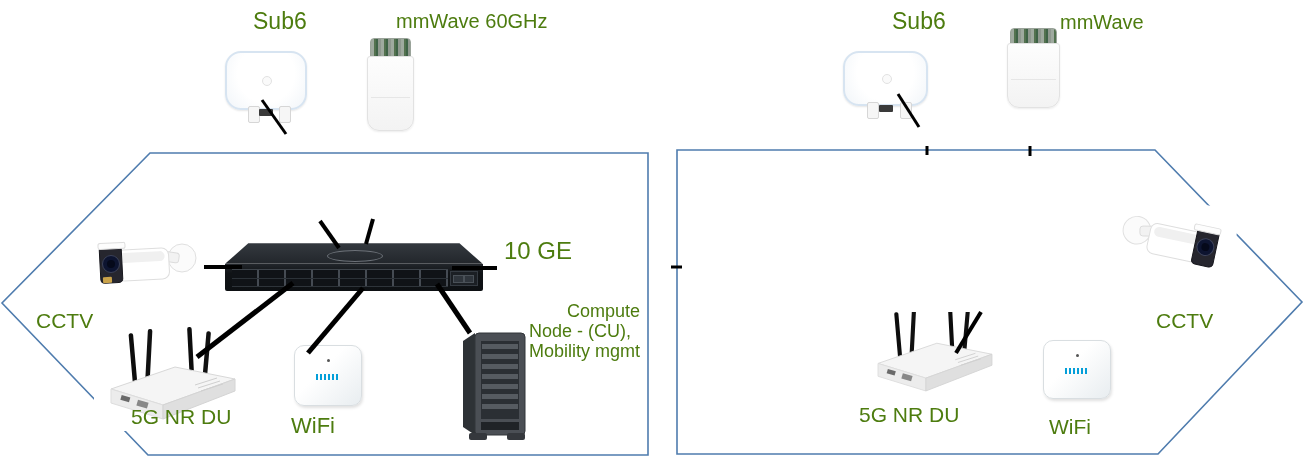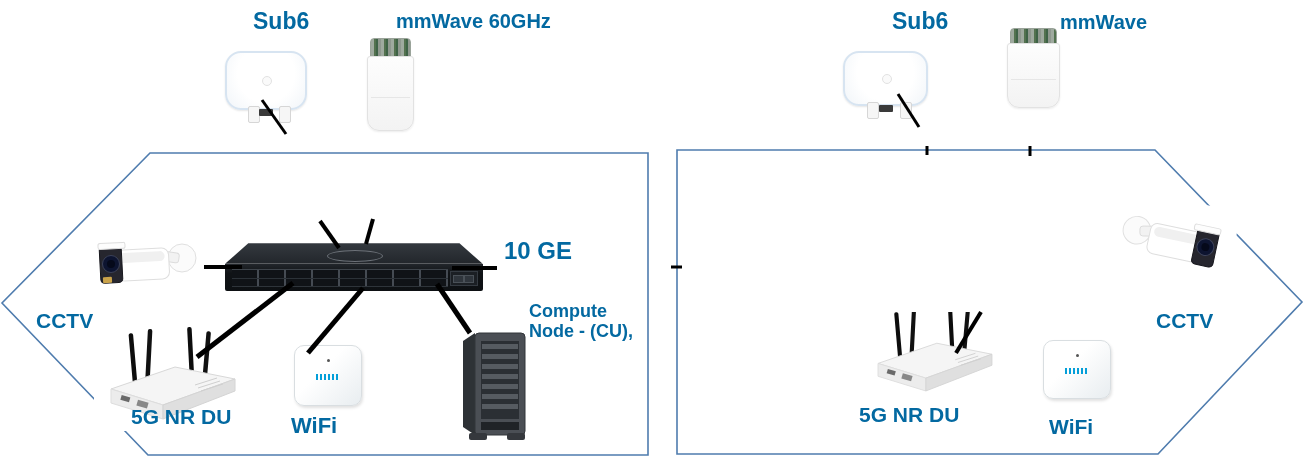--- a/index.html
+++ b/index.html
@@ -1,20 +1,20 @@
 <!DOCTYPE html>
 <html><head>
 <meta charset="utf-8">
 <style>
   html,body{margin:0;padding:0;background:#fff;}
   #stage{position:relative;width:1305px;height:458px;background:#ffffff;overflow:hidden;
          font-family:"Liberation Sans",sans-serif;}
   .layer{position:absolute;left:0;top:0;width:1305px;height:458px;pointer-events:none;}
   .box{position:absolute;background:#ffffff;}
-  .lbl{position:absolute;font-weight:700;color:#0369a1;white-space:nowrap;line-height:1.05;}
+  .lbl{position:absolute;font-weight:400;color:#4d7c0f;white-space:nowrap;line-height:1.05;}
   
   .sub6-body{position:absolute;left:7%;top:17%;width:84%;height:56%;
     border:2px solid #d7e4f1;border-radius:16px;
     background:radial-gradient(circle at 50% 38%,#ffffff 55%,#f1f5f9);
     box-shadow:0 1px 2px rgba(0,0,0,.10);}
   .sub6-dot{position:absolute;left:50%;top:42%;width:8px;height:8px;margin-left:-4px;
     border:1px solid #e2e2e2;border-radius:50%;background:#fafafa;}
   .sub6-foot{position:absolute;width:10px;height:15px;background:#f6f6f6;border:1px solid #d6d6d6;border-radius:2px;}
   .sub6-foot.f1{left:32%;bottom:9%;} .sub6-foot.f2{right:22%;bottom:9%;}
   .sub6-conn{position:absolute;left:44%;bottom:16%;width:14px;height:7px;background:#3a3a3a;border-radius:1px;}
@@ -224,22 +224,23 @@
       <line x1="1030" y1="146" x2="1030" y2="156" stroke-width="3"></line>
       <line x1="981" y1="312" x2="956" y2="353" stroke-width="4"></line>
     </g>
   </svg>
 
   <div class="lbl" style="left:253px;top:9px;font-size:23px;">Sub6</div>
   <div class="lbl" style="left:396px;top:11px;font-size:20px;">mmWave 60GHz</div>
   <div class="lbl" style="left:36px;top:310px;font-size:21px;">CCTV</div>
   <div class="lbl" style="left:504px;top:238px;font-size:24px;">10 GE</div>
   <div class="lbl" style="left:529px;top:301px;font-size:18px;line-height:20px;">
-    <span style="display:block;">Compute</span>
+    <span style="display:block;text-align:right;">Compute</span>
     <span style="display:block;">Node - (CU),</span>
+    <span style="display:block;">Mobility mgmt</span>
   </div>
   <div class="lbl" style="left:131px;top:406px;font-size:21px;">5G NR DU</div>
   <div class="lbl" style="left:291px;top:414px;font-size:22px;">WiFi</div>
   <div class="lbl" style="left:892px;top:9px;font-size:23px;">Sub6</div>
   <div class="lbl" style="left:1060px;top:12px;font-size:20px;">mmWave</div>
   <div class="lbl" style="left:1156px;top:310px;font-size:21px;">CCTV</div>
   <div class="lbl" style="left:859px;top:404px;font-size:21px;">5G NR DU</div>
   <div class="lbl" style="left:1049px;top:416px;font-size:21px;">WiFi</div>
 
 </div>

